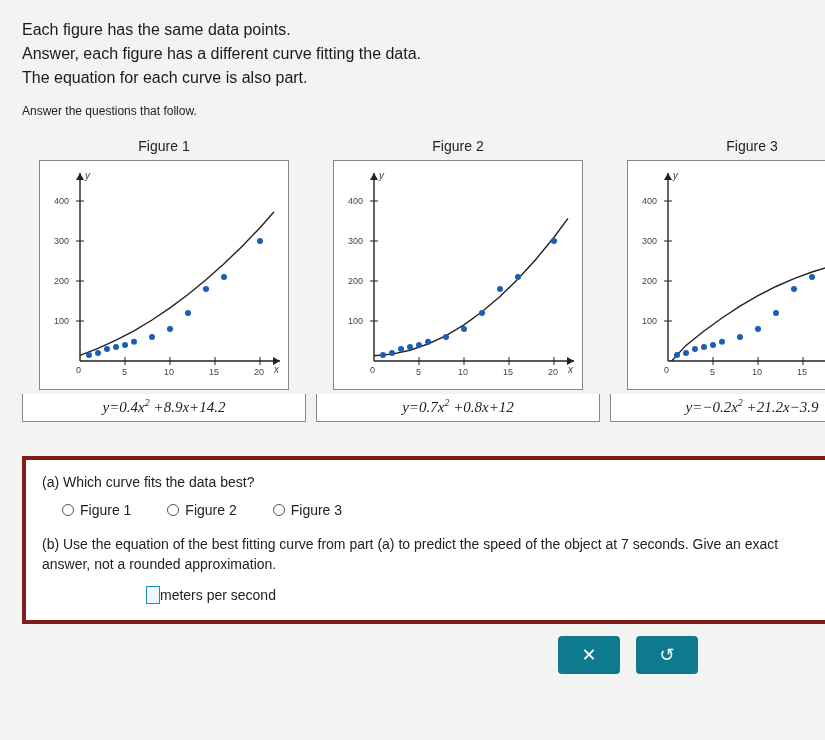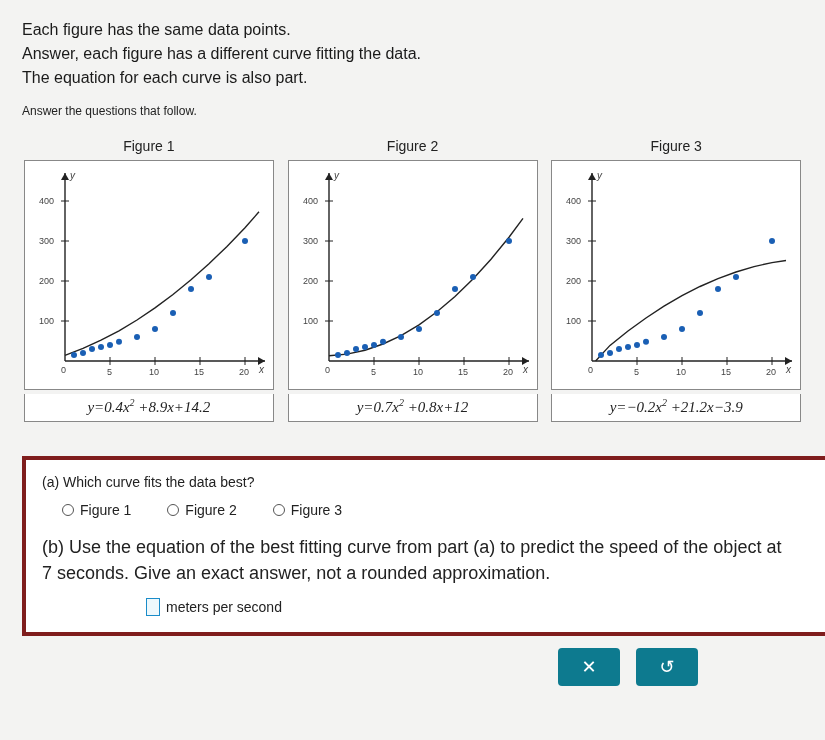--- a/index.html
+++ b/index.html
@@ -4,29 +4,29 @@
   <style>
     * { box-sizing: border-box; margin: 0; padding: 0; }
     body { font-family: Arial, Helvetica, sans-serif; background: #f3f3f2; width: 825px; height: 740px; padding: 18px 22px; color: #222; }
     .intro { font-size: 16px; line-height: 1.45; color: #1a1a1a; }
     .intro p { margin-bottom: 1px; }
     .prompt-follow { margin-top: 14px; font-size: 12px; }
     .figures-row { display: flex; gap: 10px; margin-top: 20px; }
     .figure-col { flex: 1; display: flex; flex-direction: column; align-items: center; }
     .figure-title { font-size: 14px; margin-bottom: 6px; font-weight: 400; }
     .chart-box { width: 250px; height: 230px; background: #fff; border: 1px solid #888; position: relative; }
-    .equation { font-size: 15px; font-style: italic; font-family: 'Times New Roman', serif; margin-top: 4px; text-align: center; width: 250px; border: 1px solid #888; border-top: none; background: #fff; padding: 3px 0 5px; }
+    .equation { font-size: 15px; font-style: italic; font-family: 'Times New Roman', serif; margin-top: 4px; text-align: center; width: 284px; border: 1px solid #888; border-top: none; background: #fff; padding: 3px 0 5px; }
     .equation sup { font-size: 10px; font-style: italic; }
     .questions { margin-top: 34px; border: 4px solid #7f1d1d; background: #fff; padding: 14px 16px 16px; width: 824px; }
     .q-row { margin-bottom: 12px; font-size: 14px; }
     .radio-group { margin: 10px 0 16px 20px; display: flex; gap: 36px; }
     .radio-item { display: flex; align-items: center; gap: 6px; font-size: 14px; cursor: pointer; }
     .radio-circle { width: 12px; height: 12px; border: 1.5px solid #555; border-radius: 50%; display: inline-block; }
-    .part-b { font-size: 18px; line-height: 1.45; }
-    .answer-line { margin: 12px 0 0 104px; display: flex; align-items: center; gap: 6px; font-size: 14px; }
+    .part-b { font-size: 14px; line-height: 1.45; }
+    .answer-line { margin: 12px 0 0 104px; display: flex; align-items: center; font-size: 14px; }
     .answer-box { width: 14px; height: 18px; border: 1px solid #1a8cc9; background: #eef8fc; display: inline-block; }
     .bottom-buttons { display: flex; gap: 16px; justify-content: center; margin-top: 12px; width: 792px; padding-left: 420px; }
     .btn { width: 62px; height: 38px; border-radius: 4px; display: flex; align-items: center; justify-content: center; cursor: pointer; font-size: 18px; color: #fff; }
     .btn-x { background: #0d7a8f; }
     .btn-reset { background: #0d7a8f; }
     svg .axis { stroke: #222; stroke-width: 1.4; fill: none; }
     svg .tick { stroke: #222; stroke-width: 1; }
     svg .curve { stroke: #222; stroke-width: 1.4; fill: none; }
     svg .pt { fill: #1a5fb4; }
     svg text { font-size: 9px; fill: #444; font-family: Arial, sans-serif; }

